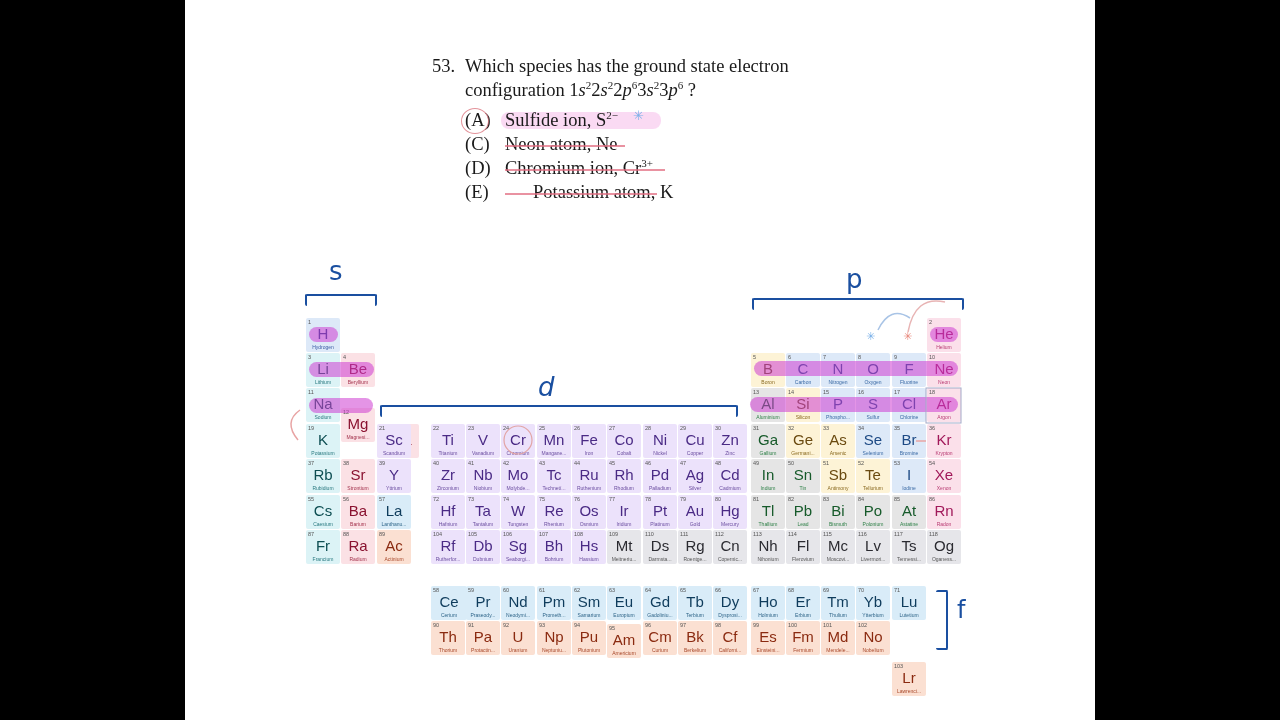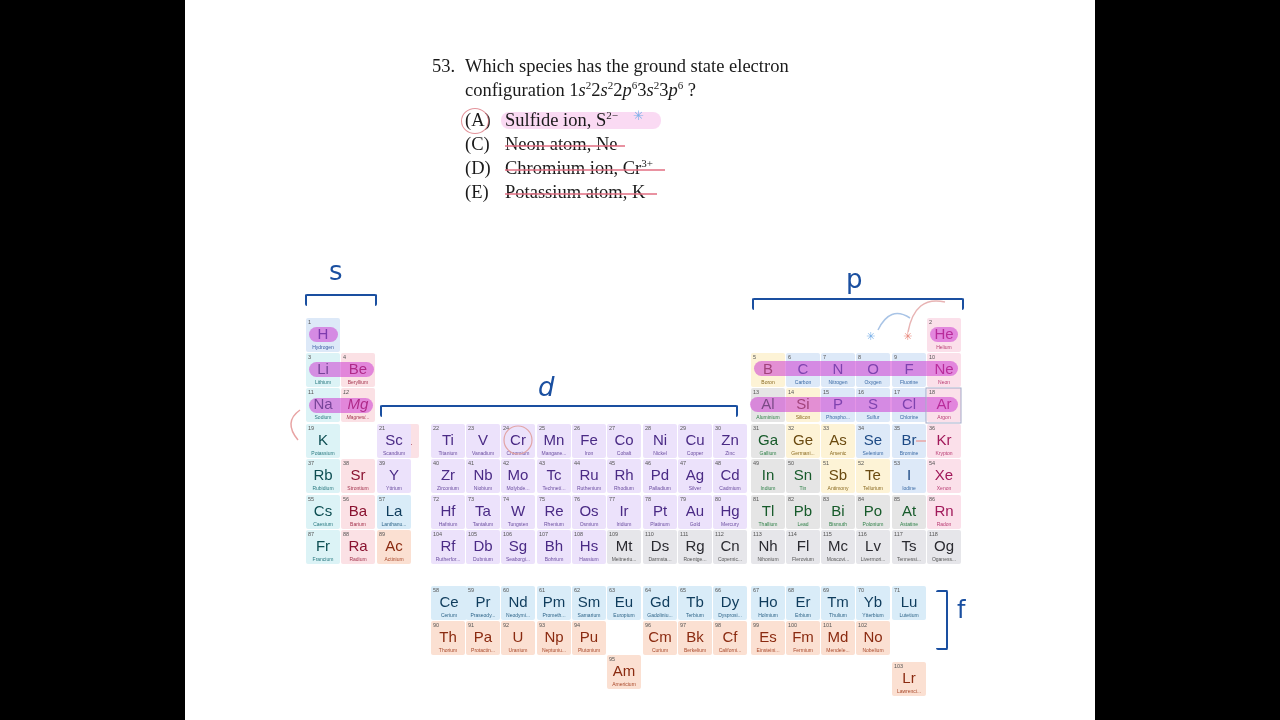--- a/index.html
+++ b/index.html
@@ -56,21 +56,21 @@
 
 <div class="page"></div>
 
 <div class="question">
   <div class="q-line"><span class="q-num">53.</span><span>Which species has the ground state electron</span></div>
   <div class="q-line q-indent"><span>configuration </span><span id="config"><span>1<i>s</i><sup>2</sup></span><span>2<i>s</i><sup>2</sup></span><span>2<i>p</i><sup>6</sup></span><span>3<i>s</i><sup>2</sup></span><span>3<i>p</i><sup>6</sup></span></span><span> ?</span></div>
   <div class="q-opts" id="options">
       <div class="q-opt"><div class="hl-a"></div><div class="circle-a"></div><span class="q-letter">(A)</span><span style="position: relative;">Sulfide ion, S</span><sup style="position: relative;">2−</sup></div>
       <div class="q-opt"><span class="q-letter">(C)</span><span style="position: relative;">Neon atom, Ne</span><div class="strike" style="left: 40px; width: 120px;"></div></div>
       <div class="q-opt"><span class="q-letter">(D)</span><span style="position: relative;">Chromium ion, Cr</span><sup style="position: relative;">3+</sup><div class="strike" style="left: 40px; width: 160px;"></div></div>
-      <div class="q-opt"><span class="q-letter">(E)</span><span style="position: relative;">Potassium atom, K</span><div class="strike" style="left: 40px; width: 152px;"></div></div>
+      <div class="q-opt"><span class="q-letter">(E)</span><span style="position: relative; margin-left: 28px;">Potassium atom, K</span><div class="strike" style="left: 40px; width: 152px;"></div></div>
     </div>
 </div>
 
 <div id="ptable">
     <div class="cell c-hydrogen" style="left: 306px; top: 318px;">
       <span class="num">1</span>
       <span class="sym">H</span>
       <span class="name">Hydrogen</span>
     </div>
     <div class="cell c-noble" style="left: 927px; top: 318px;">
@@ -116,21 +116,21 @@
     <div class="cell c-noble" style="left: 927px; top: 353px;">
       <span class="num">10</span>
       <span class="sym">Ne</span>
       <span class="name">Neon</span>
     </div>
     <div class="cell c-alkali" style="left: 306px; top: 388px;">
       <span class="num">11</span>
       <span class="sym">Na</span>
       <span class="name">Sodium</span>
     </div>
-    <div class="cell c-earth" style="left: 341px; top: 388px; font-style: italic;">
+    <div class="cell c-earth" style="left: 341px; top: 408px;">
       <span class="num">12</span>
       <span class="sym">Mg</span>
       <span class="name">Magnesi...</span>
     </div>
     <div class="cell c-post" style="left: 751px; top: 388px;">
       <span class="num">13</span>
       <span class="sym">Al</span>
       <span class="name">Aluminium</span>
     </div>
     <div class="cell c-metalloid" style="left: 786px; top: 388px;">
@@ -606,21 +606,21 @@
     <div class="cell c-actin" style="left: 537px; top: 621px;">
       <span class="num">93</span>
       <span class="sym">Np</span>
       <span class="name">Neptuniu...</span>
     </div>
     <div class="cell c-actin" style="left: 572px; top: 621px;">
       <span class="num">94</span>
       <span class="sym">Pu</span>
       <span class="name">Plutonium</span>
     </div>
-    <div class="cell c-actin" style="left: 607px; top: 655px;">
+    <div class="cell c-actin" style="left: 607px; top: 624px;">
       <span class="num">95</span>
       <span class="sym">Am</span>
       <span class="name">Americium</span>
     </div>
     <div class="cell c-actin" style="left: 643px; top: 621px;">
       <span class="num">96</span>
       <span class="sym">Cm</span>
       <span class="name">Curium</span>
     </div>
     <div class="cell c-actin" style="left: 678px; top: 621px;">

